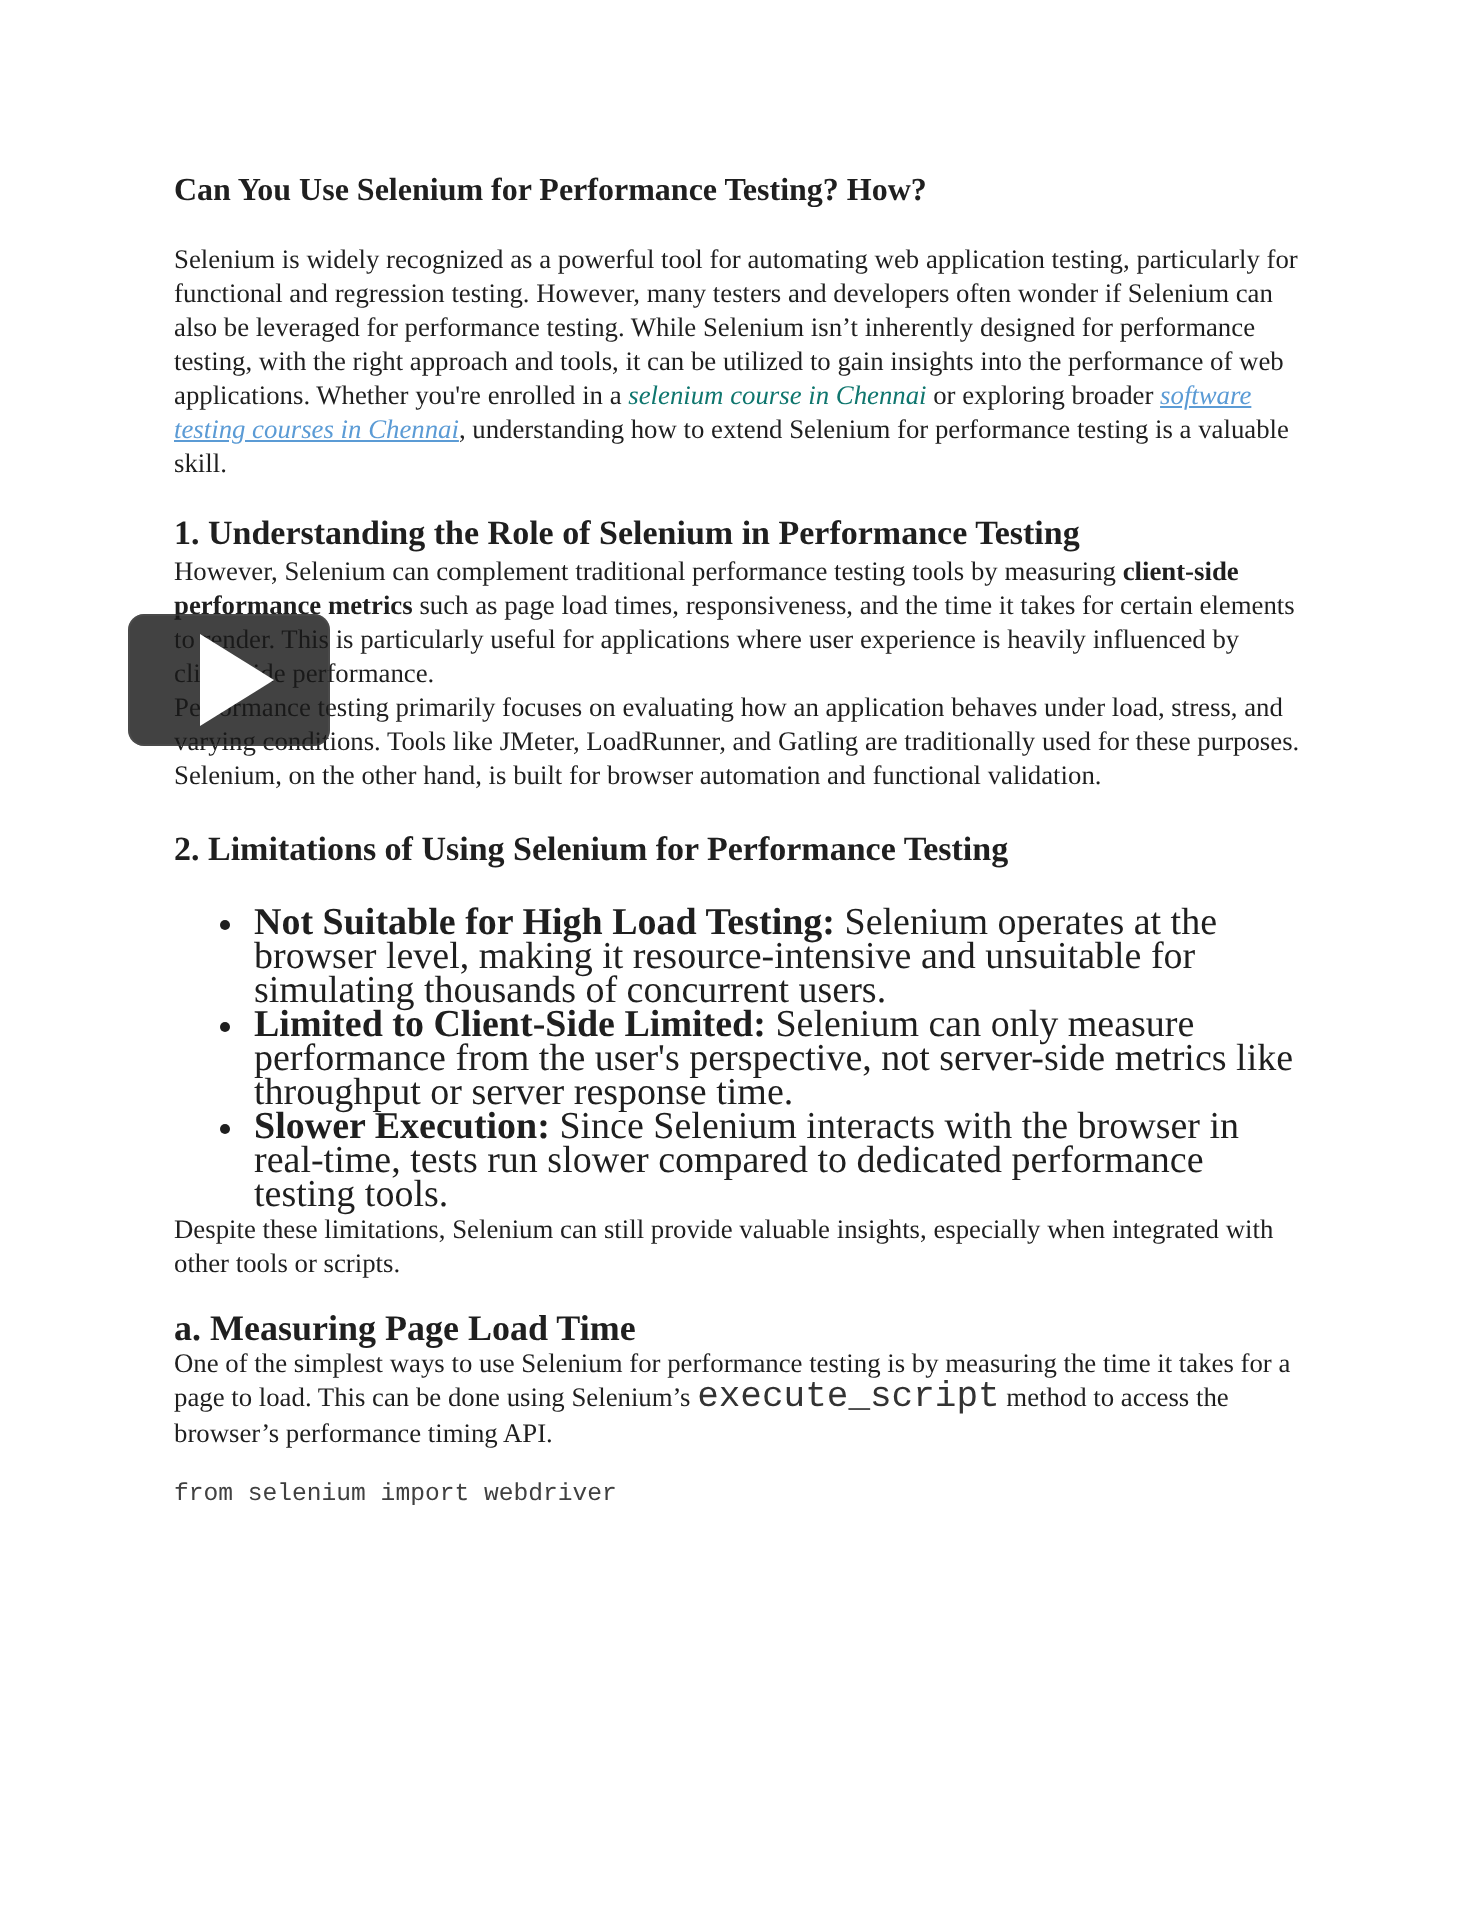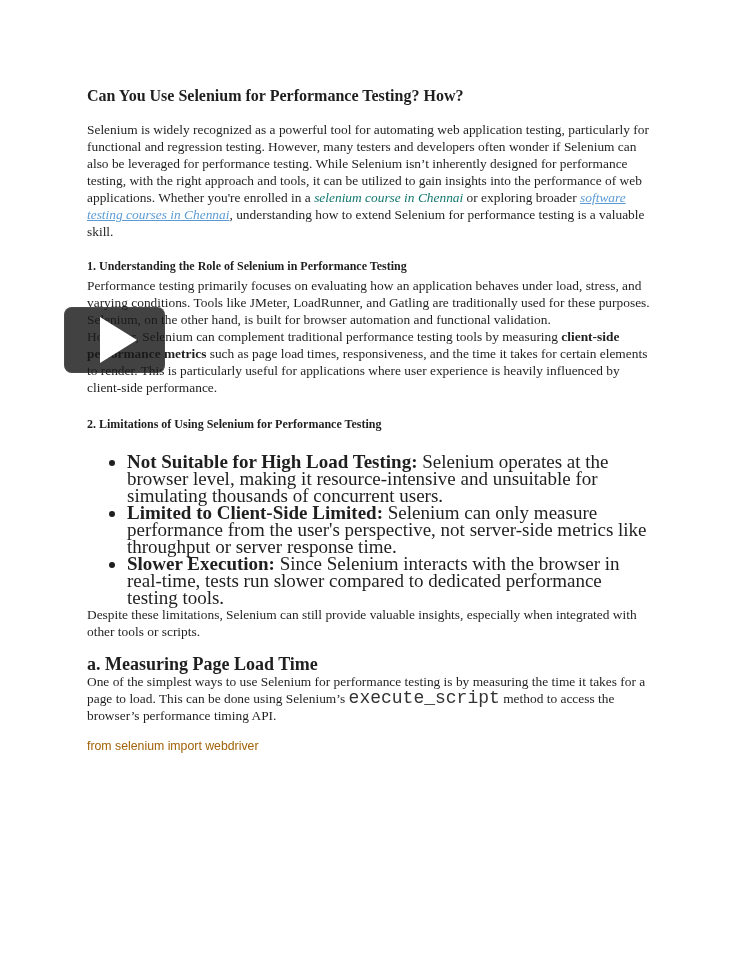--- a/index.html
+++ b/index.html
@@ -24,21 +24,21 @@
     font-weight: bold;
     line-height: 19px;
     margin: 0 0 16px 0;
   }
   p.body {
     font-size: 13.4px;
     line-height: 17px;
     margin: 0;
   }
   .h-section {
-    font-size: 12px;
+    font-size: 17px;
     font-weight: bold;
     line-height: 21px;
     margin: 0;
   }
   .h-sub {
     font-size: 18px;
     font-weight: bold;
     line-height: 18px;
     margin: 15px 0 0 0;
   }
@@ -59,23 +59,23 @@
     font-style: italic;
     text-decoration: underline;
     cursor: pointer;
   }
   .inline-code {
     font-family: "Liberation Mono", "DejaVu Sans Mono", monospace;
     font-size: 18px;
     color: #333333;
   }
   .code-line {
-    font-family: Liberation Sans, sans-serif;
+    font-family: Liberation Mono, monospace;
     font-size: 12.3px;
-    color: #a16207;
+    color: #404040;
     line-height: 16px;
     margin: 14px 0 0 0;
     white-space: pre;
   }
   .video-overlay {
     position: absolute;
     left: 64px;
     top: 307px;
     width: 101px;
     height: 66px;
@@ -102,23 +102,23 @@
 <div class="page">
 
   <div class="content">
 
     <h1 class="doc-title">Can You Use Selenium for Performance Testing? How?</h1>
 
     <p class="body"><span>Selenium is widely recognized as a powerful tool for automating web application testing, particularly for functional and regression testing. However, many testers and developers often wonder if Selenium can also be leveraged for performance testing. While Selenium isn’t inherently designed for performance testing, with the right approach and tools, it can be utilized to gain insights into the performance of web applications. Whether you're enrolled in a </span><span class="italic-phrase">selenium course in Chennai</span><span> or exploring broader </span><a class="doc-link">software testing courses in Chennai</a><span>, understanding how to extend Selenium for performance testing is a valuable skill.</span></p>
 
     <h2 class="h-section mt16">1. Understanding the Role of Selenium in Performance Testing</h2>
 
+    <p class="body mt15"><span>However, Selenium can complement traditional performance testing tools by measuring </span><strong>client-side performance metrics</strong><span> such as page load times, responsiveness, and the time it takes for certain elements to render. This is particularly useful for applications where user experience is heavily influenced by client-side performance.</span></p>
+
     <p class="body mt15">Performance testing primarily focuses on evaluating how an application behaves under load, stress, and varying conditions. Tools like JMeter, LoadRunner, and Gatling are traditionally used for these purposes. Selenium, on the other hand, is built for browser automation and functional validation.</p>
-
-    <p class="body mt15"><span>However, Selenium can complement traditional performance testing tools by measuring </span><strong>client-side performance metrics</strong><span> such as page load times, responsiveness, and the time it takes for certain elements to render. This is particularly useful for applications where user experience is heavily influenced by client-side performance.</span></p>
 
     <h2 class="h-section mt18">2. Limitations of Using Selenium for Performance Testing</h2>
 
 
     <ul class="limits">
       <li><strong>Not Suitable for High Load Testing:</strong><span> Selenium operates at the browser level, making it resource-intensive and unsuitable for simulating thousands of concurrent users.</span></li>
       <li><strong>Limited to Client-Side Limited:</strong><span> Selenium can only measure performance from the user's perspective, not server-side metrics like throughput or server response time.</span></li>
       <li><strong>Slower Execution:</strong><span> Since Selenium interacts with the browser in real-time, tests run slower compared to dedicated performance testing tools.</span></li>
     </ul>
 

